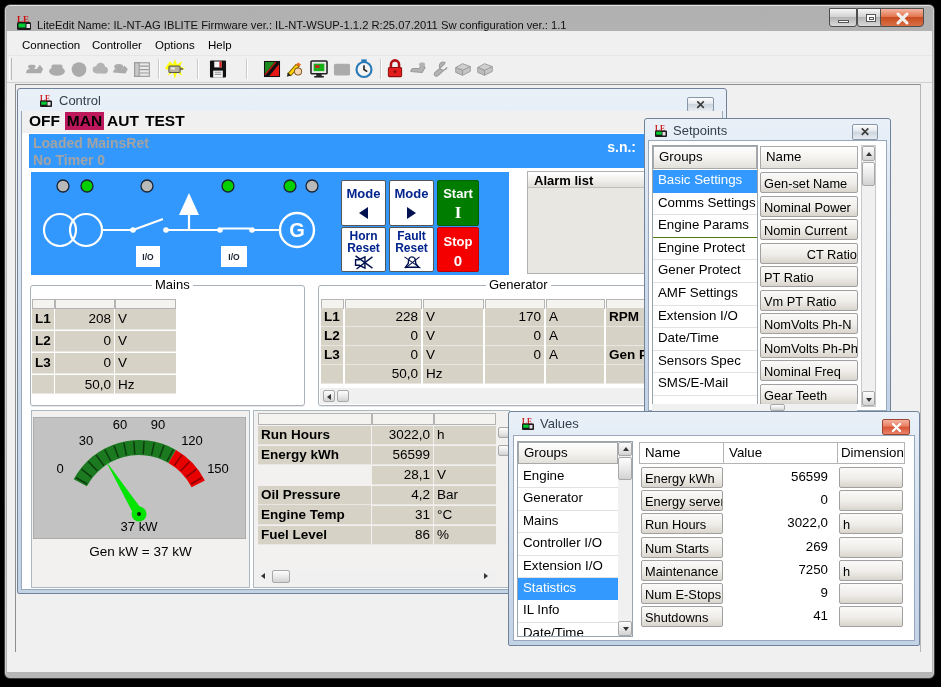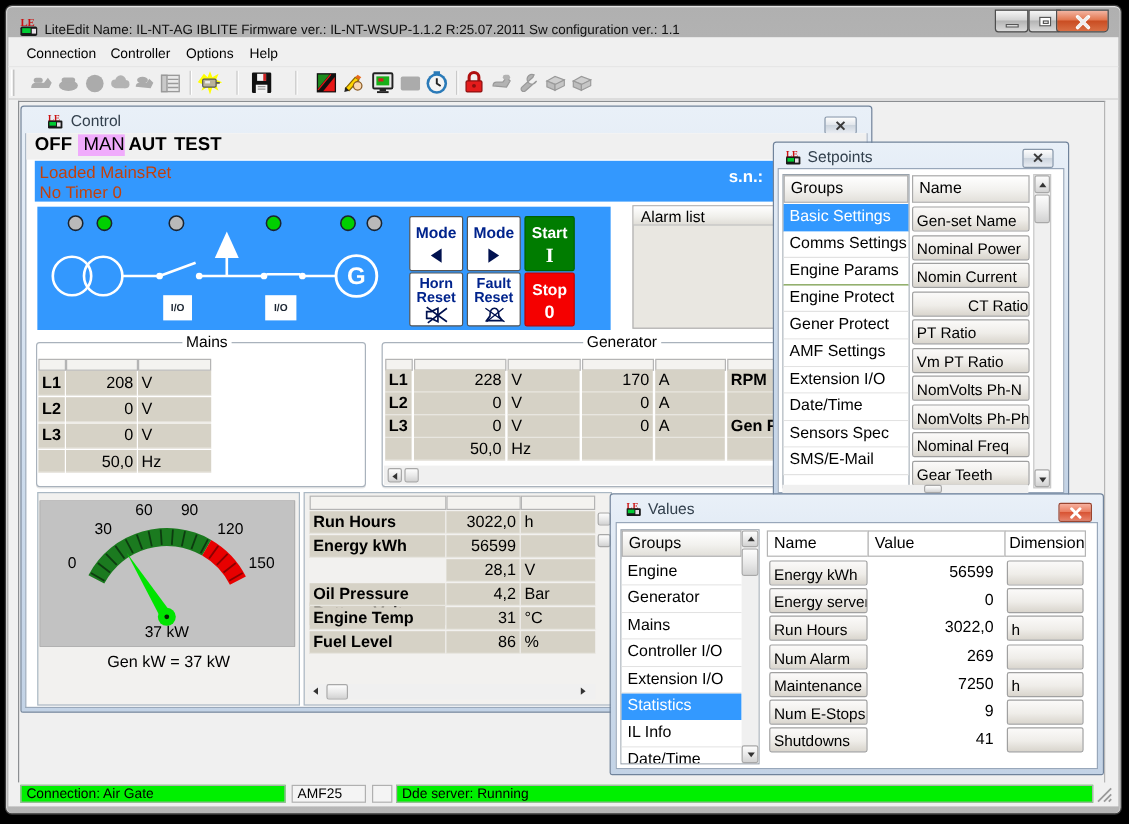--- a/index.html
+++ b/index.html
@@ -185,25 +185,25 @@
         <rect x="7.5" y="8" width="3" height="3.5" fill="#e8e0e8"></rect>
       </svg>
     <div class="ctitle" style="left:41px;top:4px;">Control</div>
     <div class="cclose" style="left:669px;top:8px;width:27px;height:15px;">
         <div class="xg">✕</div>
       </div>
   </div>
   <div class="abs" style="left:21px;top:111px;width:702px;height:479px;background:#fff;border:1px solid #9aa8ba;border-top:none;"></div>
   <div class="abs" style="left:22px;top:111px;width:700px;height:22px;background:#f0f0f0;"></div>
   <div class="abs" style="left:29px;top:112px;font-size:15.5px;font-weight:bold;color:#000;">OFF</div>
-  <div class="abs" style="left:65px;top:112px;width:39px;font-size:15.5px;font-weight:normal;color:#000;background:#f0abfc;text-align:right;">MAN</div>
+  <div class="abs" style="left:65px;top:112px;width:39px;font-size:15.5px;font-weight:bold;color:#000;background:#be185d;text-align:center;">MAN</div>
   <div class="abs" style="left:107px;top:112px;font-size:15.5px;font-weight:bold;color:#000;">AUT</div>
   <div class="abs" style="left:145px;top:112px;font-size:15.5px;font-weight:bold;color:#000;">TEST</div>
   <div class="abs" style="left:29px;top:134px;width:686px;height:34px;background:#3398fe;"></div>
-  <div class="abs" style="left:33px;top:135px;font-size:14px;font-weight:normal;color:#c2410c;line-height:16.5px;">Loaded MainsRet<br>No Timer 0</div>
+  <div class="abs" style="left:33px;top:135px;font-size:14px;font-weight:bold;color:#a3a3a3;line-height:16.5px;">Loaded MainsRet<br>No Timer 0</div>
   <div class="abs" style="left:560px;top:139px;width:76px;font-size:14px;font-weight:bold;color:#fff;text-align:right;">s.n.:</div>
   <svg class="abs" style="left:31px;top:172px" width="478" height="103" viewBox="0 0 478 103">
     <rect x="0" y="0" width="478" height="103" fill="#3398fe"></rect>
     <g stroke="#1a2430" stroke-width="1.3">
       <circle cx="32" cy="14" r="6" fill="#b9b9b9"></circle>
       <circle cx="56" cy="14" r="6" fill="#00d000"></circle>
       <circle cx="116" cy="14" r="6" fill="#b9b9b9"></circle>
       <circle cx="197" cy="14" r="6" fill="#00d000"></circle>
       <circle cx="259" cy="14" r="6" fill="#00d000"></circle>
       <circle cx="281" cy="14" r="6" fill="#b9b9b9"></circle>
@@ -250,21 +250,21 @@
   <div class="cbtn" style="left:389px;top:227px;width:45px;height:45px;font-size:12px;line-height:12px;border-radius:2px;"><div style="margin-top:2px">Fault<br>Reset</div>
     <svg width="24" height="15" viewBox="0 0 24 16" style="margin-top:1px">
         <path d="M12 2 Q16 2 16 9 L19 13 H5 L8 9 Q8 2 12 2 z" fill="none" stroke="#00114f" stroke-width="1.5"></path>
         <path d="M4 2 L21 14 M20 2 L5 14" stroke="#00114f" stroke-width="1.2"></path>
       </svg></div>
   <div class="cbtn" style="left:437px;top:227px;width:42px;height:45px;background:#f50000;color:#fff;border-radius:2px;border-color:#c00000;">
       <div style="margin-top:6px">Stop</div>
       <div style="font-size:15px;margin-top:3px;">0</div>
     </div>
   <div class="abs" style="left:527px;top:171px;width:185px;height:103px;border:1px solid #b0b0b0;background:#e9e7e1;">
-    <div style="height:16px;background:linear-gradient(#ffffff,#efeeea 60%,#e0ded8);border-bottom:1px solid #c0c0c0;font-size:13px;font-weight:normal;padding:1px 0 0 6px;">Alarm list</div>
+    <div style="height:16px;background:linear-gradient(#ffffff,#efeeea 60%,#e0ded8);border-bottom:1px solid #c0c0c0;font-size:13px;font-weight:bold;padding:1px 0 0 6px;">Alarm list</div>
   </div>
   <div class="gbox" style="left:30px;top:285px;width:275px;height:121px;"></div>
   <div class="gbox-title" style="left:152px;top:277px;">Mains</div>
   <div class="gbox" style="left:318px;top:285px;width:395px;height:121px;"></div>
   <div class="gbox-title" style="left:486px;top:277px;">Generator</div>
 
   <div class="tbl-hcell" style="left:32px;top:299px;width:23px;height:10px;"></div>
   <div class="tbl-hcell" style="left:55px;top:299px;width:60px;height:10px;"></div>
   <div class="tbl-hcell" style="left:115px;top:299px;width:61px;height:10px;"></div>
   <div class="tbl-cell" style="left:32px;top:309px;width:22px;height:21px;font-weight:bold;padding:2px 0 0 3px;">L1</div>
@@ -468,34 +468,25 @@
   <div class="lhead" style="left:837px;top:442px;width:68px;height:22px;background:#fff;border-color:#b4b4b4;padding-left:3px;">Dimension</div>
   <div class="nbtn" style="left:641px;top:467px;width:82px;height:21px;">Energy kWh</div>
   <div class="vcell" style="left:723px;top:467px;width:110px;height:21px;">56599</div>
   <div class="nbtn" style="left:839px;top:467px;width:64px;height:21px;"></div>
   <div class="nbtn" style="left:641px;top:490.2px;width:82px;height:21px;">Energy server</div>
   <div class="vcell" style="left:723px;top:490.2px;width:110px;height:21px;">0</div>
   <div class="nbtn" style="left:839px;top:490.2px;width:64px;height:21px;"></div>
   <div class="nbtn" style="left:641px;top:513.4px;width:82px;height:21px;">Run Hours</div>
   <div class="vcell" style="left:723px;top:513.4px;width:110px;height:21px;">3022,0</div>
   <div class="nbtn" style="left:839px;top:513.4px;width:64px;height:21px;">h</div>
-  <div class="nbtn" style="left:641px;top:536.6px;width:82px;height:21px;">Num Alarm</div>
+  <div class="nbtn" style="left:641px;top:536.6px;width:82px;height:21px;">Num Starts</div>
   <div class="vcell" style="left:723px;top:536.6px;width:110px;height:21px;">269</div>
   <div class="nbtn" style="left:839px;top:536.6px;width:64px;height:21px;"></div>
   <div class="nbtn" style="left:641px;top:559.8px;width:82px;height:21px;">Maintenance</div>
   <div class="vcell" style="left:723px;top:559.8px;width:110px;height:21px;">7250</div>
   <div class="nbtn" style="left:839px;top:559.8px;width:64px;height:21px;">h</div>
   <div class="nbtn" style="left:641px;top:583px;width:82px;height:21px;">Num E-Stops</div>
   <div class="vcell" style="left:723px;top:583px;width:110px;height:21px;">9</div>
   <div class="nbtn" style="left:839px;top:583px;width:64px;height:21px;"></div>
   <div class="nbtn" style="left:641px;top:606.2px;width:82px;height:21px;">Shutdowns</div>
   <div class="vcell" style="left:723px;top:606.2px;width:110px;height:21px;">41</div>
   <div class="nbtn" style="left:839px;top:606.2px;width:64px;height:21px;"></div>
-  <div id="statusbar">
-    <div class="statpanel green" style="left:10px; width:221px;">Connection: Air Gate</div>
-    <div class="statpanel" style="left:236px; width:62px; background:#f4f4f4;">AMF25</div>
-    <div class="statpanel" style="left:303px; width:17px; background:#f4f4f4;"></div>
-    <div class="statpanel green" style="left:323px; width:581px;">Dde server: Running</div>
-    <svg class="abs" style="left:905px;top:2px" width="15" height="15" viewBox="0 0 15 15">
-        <path d="M14 3 L3 14 M14 8 L8 14 M14 12 L12 14" stroke="#999" stroke-width="1.5"></path>
-      </svg>
-  </div>
 </div>
 
 </body></html>

